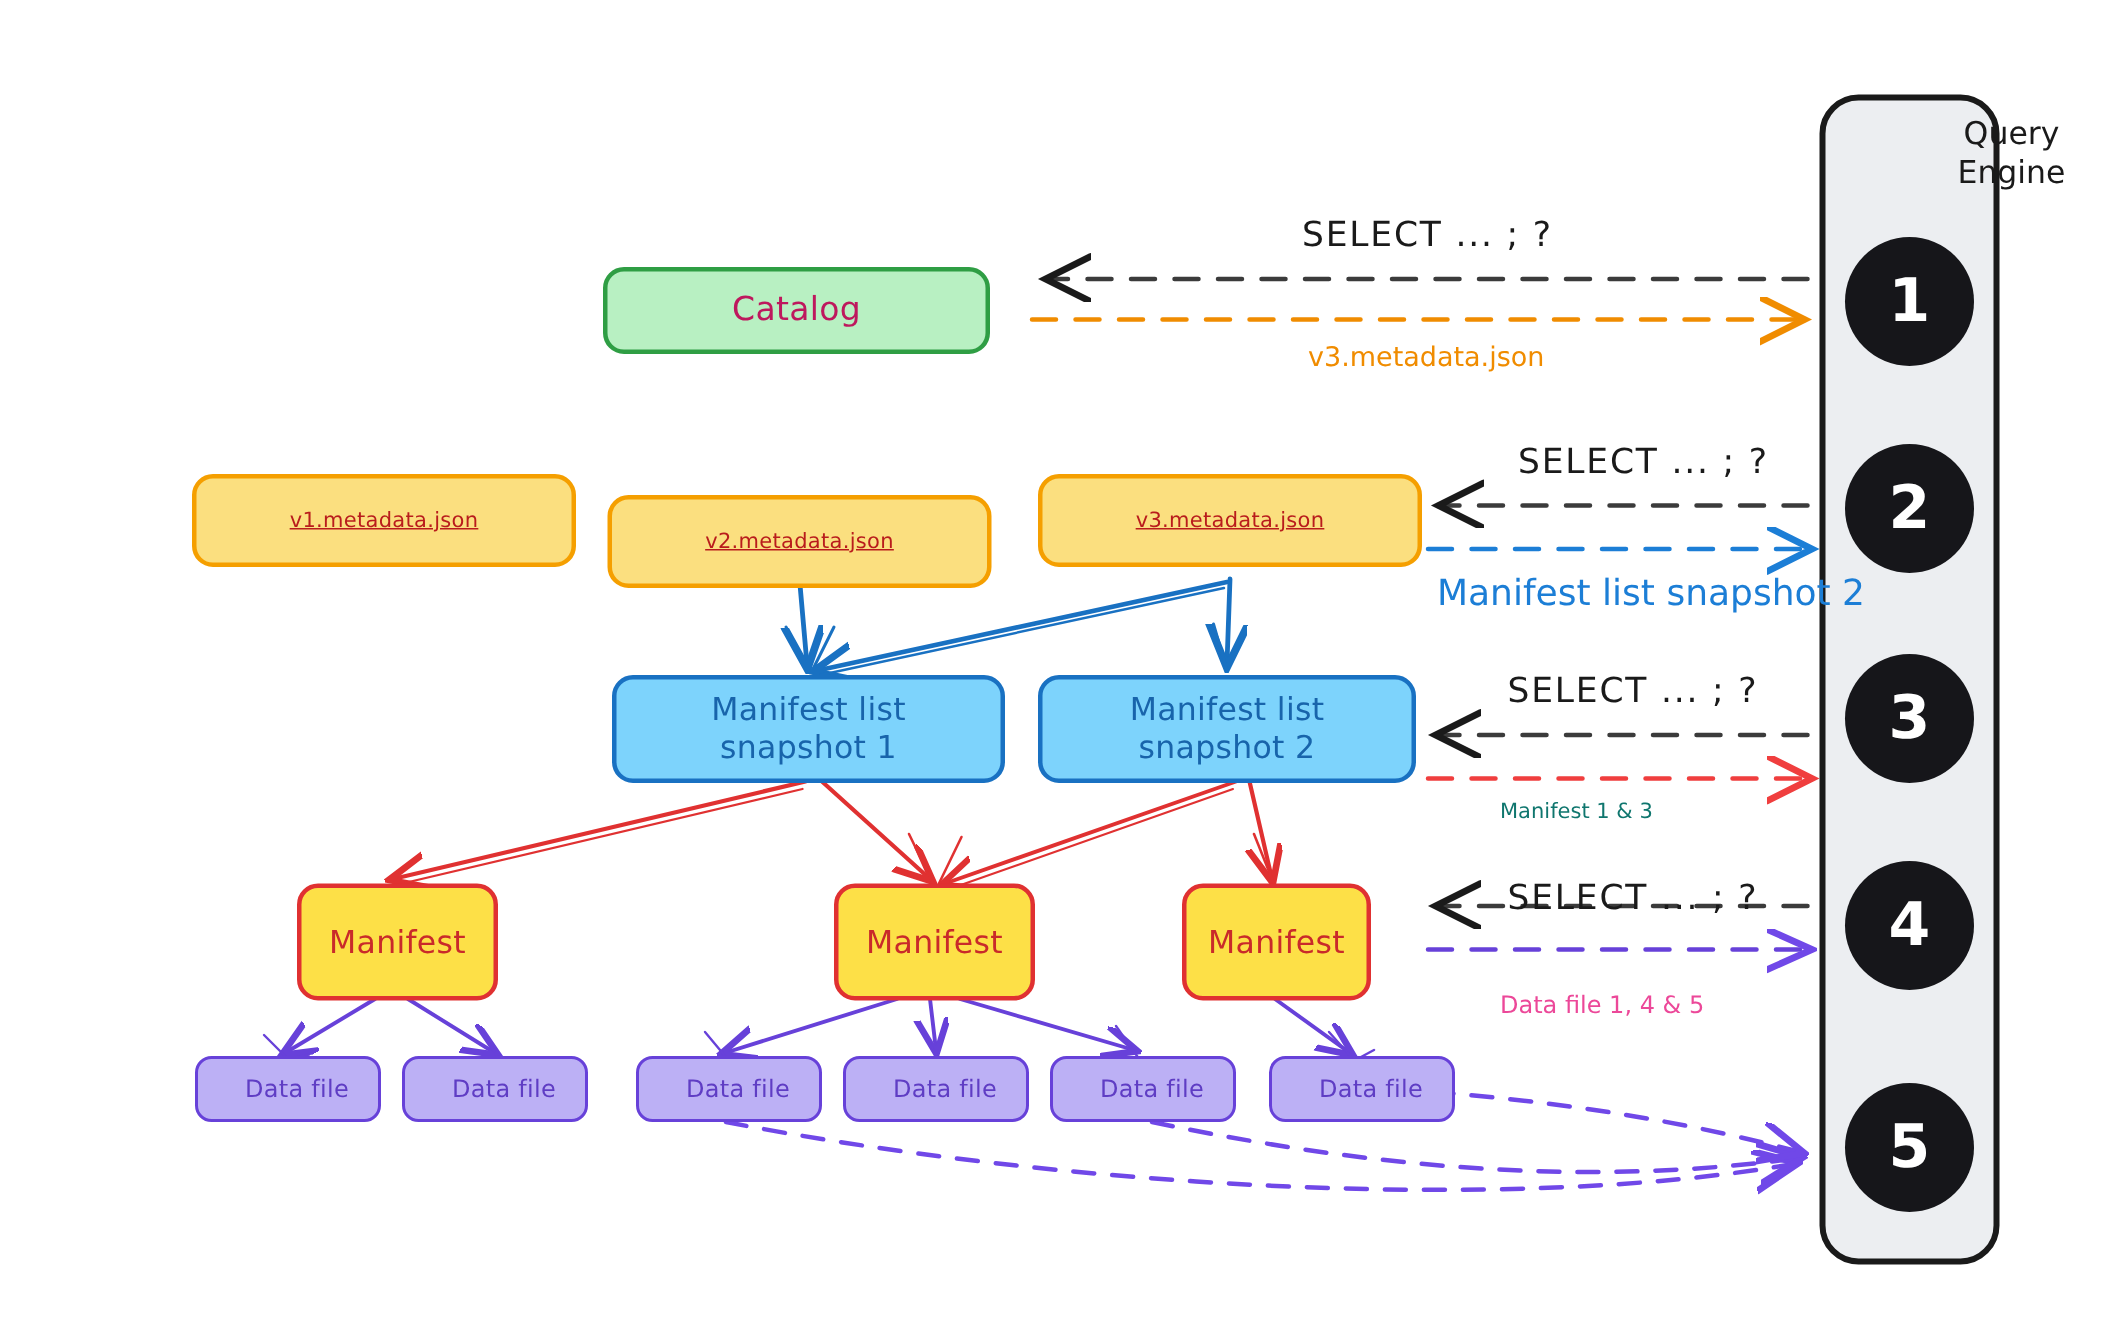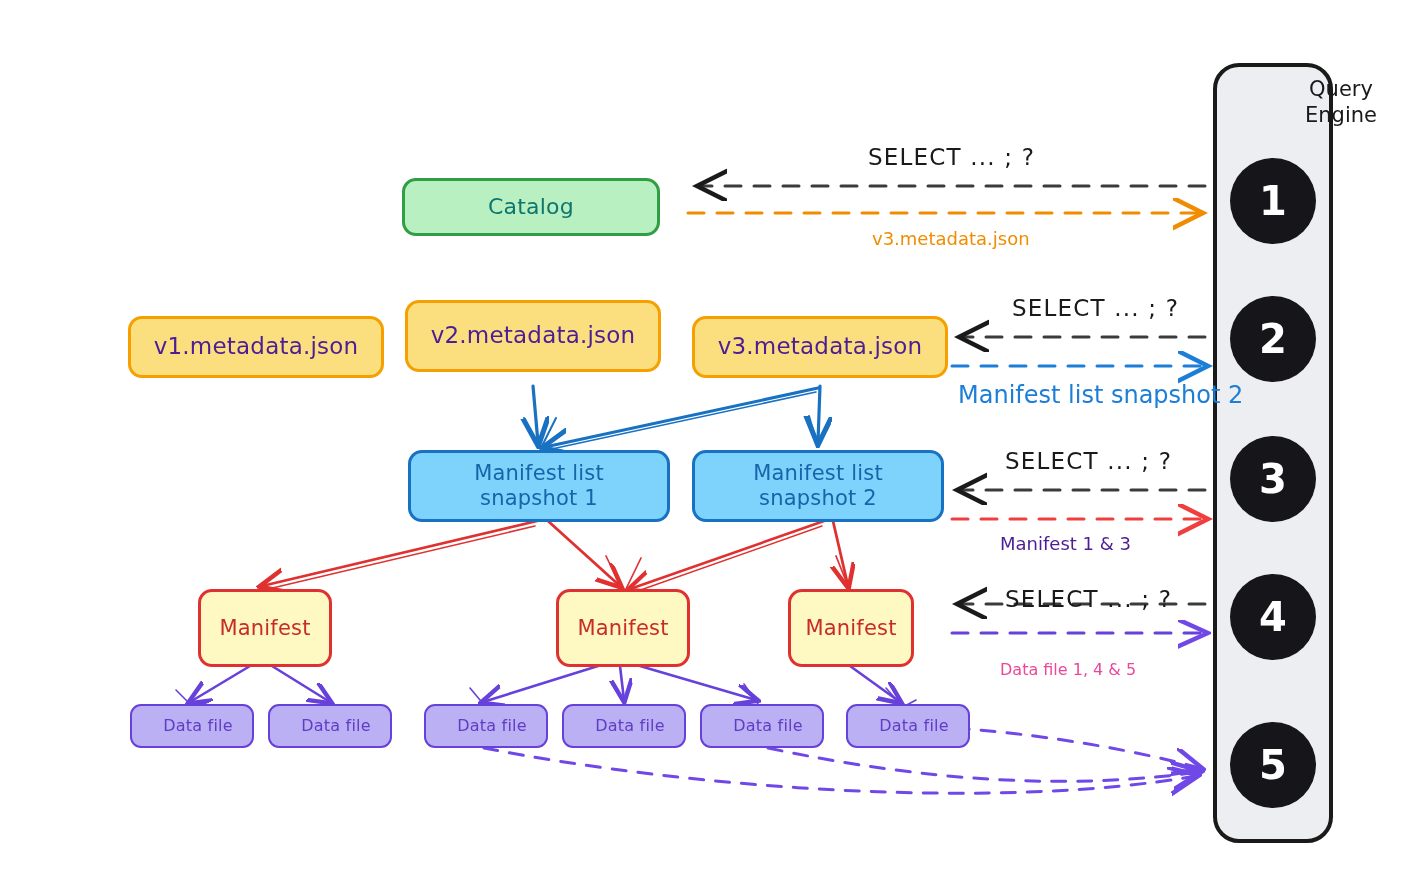--- a/index.html
+++ b/index.html
@@ -37,37 +37,38 @@
     border-style: solid;
     font-family: "DejaVu Sans", sans-serif;
     line-height: 1.18;
     letter-spacing: 0.2px;
     z-index: 3;
   }
 
   .n-catalog {
     background: #b8f0c2;
     border-color: #2f9e44;
-    color: #0f766e;
+    color: #be185d;
     font-size: 22px;
   }
   .n-meta {
     background: #fbdf7f;
     border-color: #f59f00;
-    color: #4c1d95;
-    font-size: 23px;
+    color: #b91c1c;
+    font-size: 14px;
+    text-decoration: underline;
   }
   .n-mlist {
     background: #7dd3fc;
     border-color: #1971c2;
     color: #1864ab;
     font-size: 21px;
   }
   .n-manifest {
-    background: #fef9c3;
+    background: #fde047;
     border-color: #e03131;
     color: #c92a2a;
     font-size: 21px;
   }
   .n-datafile {
     background: #bcb0f5;
     border-color: #6741d9;
     color: #5f3dc4;
     font-size: 16px;
     border-radius: 11px;
@@ -122,21 +123,21 @@
     white-space: nowrap;
     z-index: 4;
   }
   .lbl-select {
     color: #1a1a1a;
     letter-spacing: 1.2px;
     font-size: 23px;
   }
   .lbl-orange { color: #f08c00; font-size: 18px; }
   .lbl-blue   { color: #1c7ed6; font-size: 24px; }
-  .lbl-red    { color: #4c1d95; font-size: 18px; text-align: center; }
+  .lbl-red    { color: #0f766e; font-size: 14px; text-align: center; }
   .lbl-purple { color: #ec4899; font-size: 16px; }
 </style>
 </head>
 <body>
 
 <div id="canvas">
 
   <svg id="edges" viewBox="0 0 1404 890" xmlns="http://www.w3.org/2000/svg">
     <defs>
       <marker id="ar-blue" markerWidth="10" markerHeight="10" refX="8" refY="4" orient="auto" markerUnits="strokeWidth">
@@ -260,21 +261,21 @@
     </g>
   </svg>
 
   <div class="node n-catalog" style="left:402px; top:178px; width:258px; height:58px;">
     <span>Catalog</span>
   </div>
 
   <div class="node n-meta" style="left:128px; top:316px; width:256px; height:62px;">
     <span>v1.metadata.json</span>
   </div>
-  <div class="node n-meta" style="left:405px; top:300px; width:256px; height:72px;">
+  <div class="node n-meta" style="left:405px; top:330px; width:256px; height:62px;">
     <span>v2.metadata.json</span>
   </div>
   <div class="node n-meta" style="left:692px; top:316px; width:256px; height:62px;">
     <span>v3.metadata.json</span>
   </div>
 
   <div class="node n-mlist" style="left:408px; top:450px; width:262px; height:72px; flex-direction:column;">
     <span>Manifest list</span>
     <span>snapshot 1</span>
   </div>

